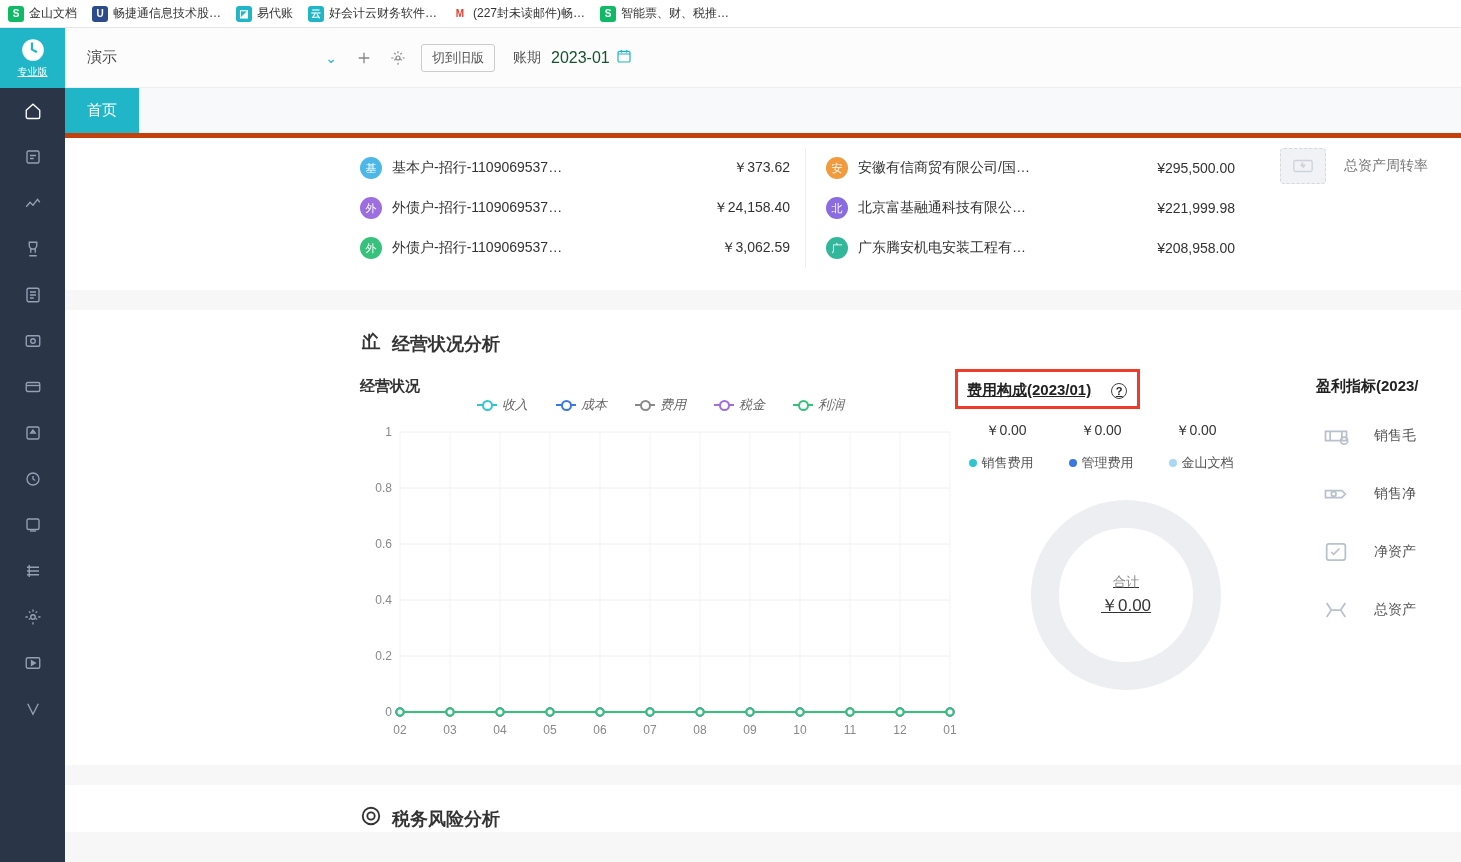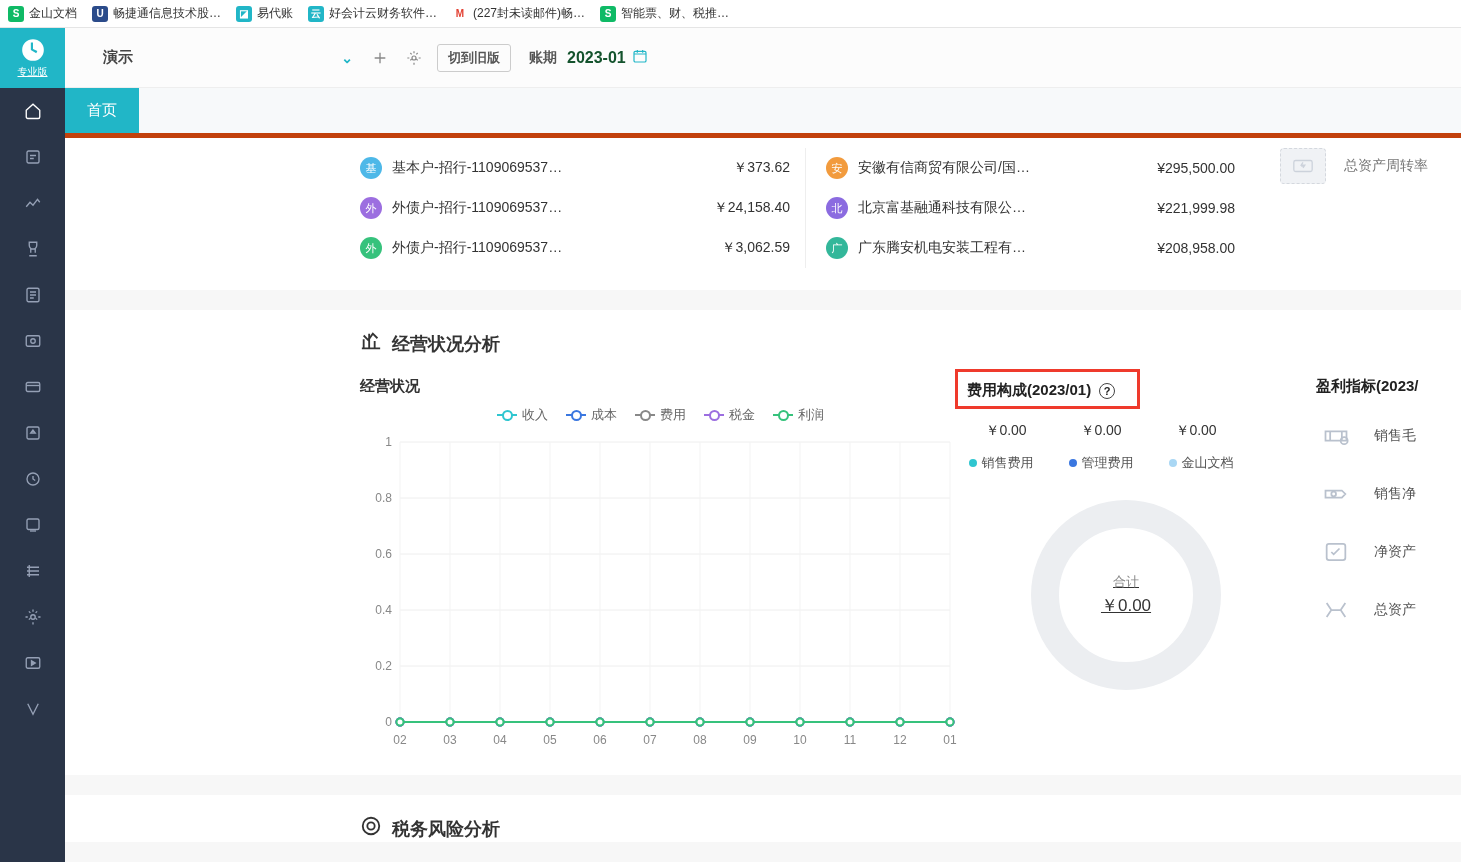--- a/index.html
+++ b/index.html
@@ -16,21 +16,21 @@
     .side-logo { width:65px; height:60px; display:flex; flex-direction:column; align-items:center; justify-content:center; background:#21b6c7; color:#fff;text-decoration:underline; }
     .side-logo svg{ width:26px; height:26px; }
     .side-logo span{ font-size:10px; margin-top:2px; }
     .side-item { width:65px; height:46px; display:flex; align-items:center; justify-content:center; color:#95a0b5; cursor:pointer; }
     .side-item svg { width:18px; height:18px; }
     .side-item.active { color:#fff; }
 
     .main { flex:1; display:flex; flex-direction:column; min-width:0; }
 
     
-    .topbar { height:60px; display:flex; align-items:center; padding:0 0 0 16px; border-bottom:1px solid #eee; background:#fcfcfc;font-weight:bold; }
+    .topbar { height:60px; display:flex; align-items:center; padding:0 0 0 0; border-bottom:1px solid #eee; background:#fcfcfc; }
     .company-select { width:270px; height:34px; margin-left:12px; display:flex; align-items:center; justify-content:space-between; padding:0 10px; font-size:15px; color:#444; cursor:pointer; }
     .chev { color:#21b6c7; font-size:14px; }
     .top-icon { width:34px; height:34px; display:flex; align-items:center; justify-content:center; color:#888; cursor:pointer; }
     .switch-old { border:1px solid #ccc; border-radius:3px; padding:4px 10px; color:#555; font-size:13px; cursor:pointer; margin-left:6px; }
     .period-label { margin-left:18px; color:#555; font-size:14px; }
     .period-val { margin-left:10px; color:#14532d; font-size:16px; }
     .cal-ico { margin-left:6px; color:#21b6c7; cursor:pointer; }
 
     
     .tabs { height:50px; display:flex; align-items:stretch; background:#f7f9fa; border-bottom:5px solid #c2410c; }
@@ -53,31 +53,31 @@
     .kpi-item { display:flex; align-items:center; gap:18px; color:#777; }
     .kpi-ico { width:46px; height:36px; background:#f0f2f5; border-radius:4px; border:1px dashed #d4d8de; display:flex; align-items:center; justify-content:center; color:#ccd2db;}
 
     .section { background:#fff; margin-top:20px; padding:20px 0 20px 0; }
     .section-head { display:flex; align-items:center; gap:10px; padding:0 0 20px 5px; font-size:18px; font-weight:600; color:#333; }
     .section-head svg{ width:22px; height:22px; }
 
     
     .biz { display:flex; padding-left:5px; }
     .chart-box { width:620px; }
-    .chart-title { font-size:15px; font-weight:600; margin-bottom:10px; color:#333;}
-    .legend { display:flex; justify-content:center; align-items:center; gap:18px; font-size:13px; color:#666; margin-bottom:8px;}
+    .chart-title { font-size:15px; font-weight:600; color:#333;}
+    .legend { display:flex; justify-content:center; align-items:center; gap:28px; font-size:13px; color:#666; margin-bottom:8px;font-style:italic;}
     .legend-item { display:flex; align-items:center; gap:5px; }
     .lg-m { width:20px; height:10px; display:flex; align-items:center; }
     .lg-m span.line { display:block; width:100%; height:2px; position:relative;}
     .lg-m span.line::after { content:""; position:absolute; width:7px; height:7px; border:2px solid currentColor; background:#fff; border-radius:50%; left:5px; top:-4px;}
     .chart-svg { width:600px; height:320px; }
 
     
     .cost-box { flex:0 0 330px; position:relative; }
-    .cost-title { font-size:15px; font-weight:700; color:#222; display:flex; align-items:center; gap:8px;}
+    .cost-title { font-size:15px; font-weight:700; color:#222; display:flex; align-items:center; gap:20px;text-decoration:underline;}
     .cost-title-wrap { display:inline-block; padding:4px 6px;}
     .highlight-box { position:absolute; left:-6px; top:-8px; width:185px; height:40px; border:3px solid #ef3a2c; }
     .help-ico { width:16px; height:16px; border:1.5px solid #444; border-radius:50%; display:flex; align-items:center; justify-content:center; font-size:11px; font-weight:700;}
     .cost-vals { display:flex; justify-content:space-between; width:280px; margin-top:18px; font-size:14px;}
     .cost-vals span{ width:90px; text-align:center;}
     .cost-legend { display:flex; gap:20px; margin-top:14px; font-size:13px; color:#555; width:280px; justify-content:space-around;}
     .dot { width:8px; height:8px; border-radius:50%; display:inline-block; margin-right:5px;}
     .donut-wrap { position:relative; width:190px; height:190px; margin:28px auto 0; }
     .donut { width:190px; height:190px; border-radius:50%; border:28px solid #eceef1; }
     .donut-center { position:absolute; top:50%; left:50%; transform:translate(-50%,-50%); text-align:center;text-decoration:underline;}

